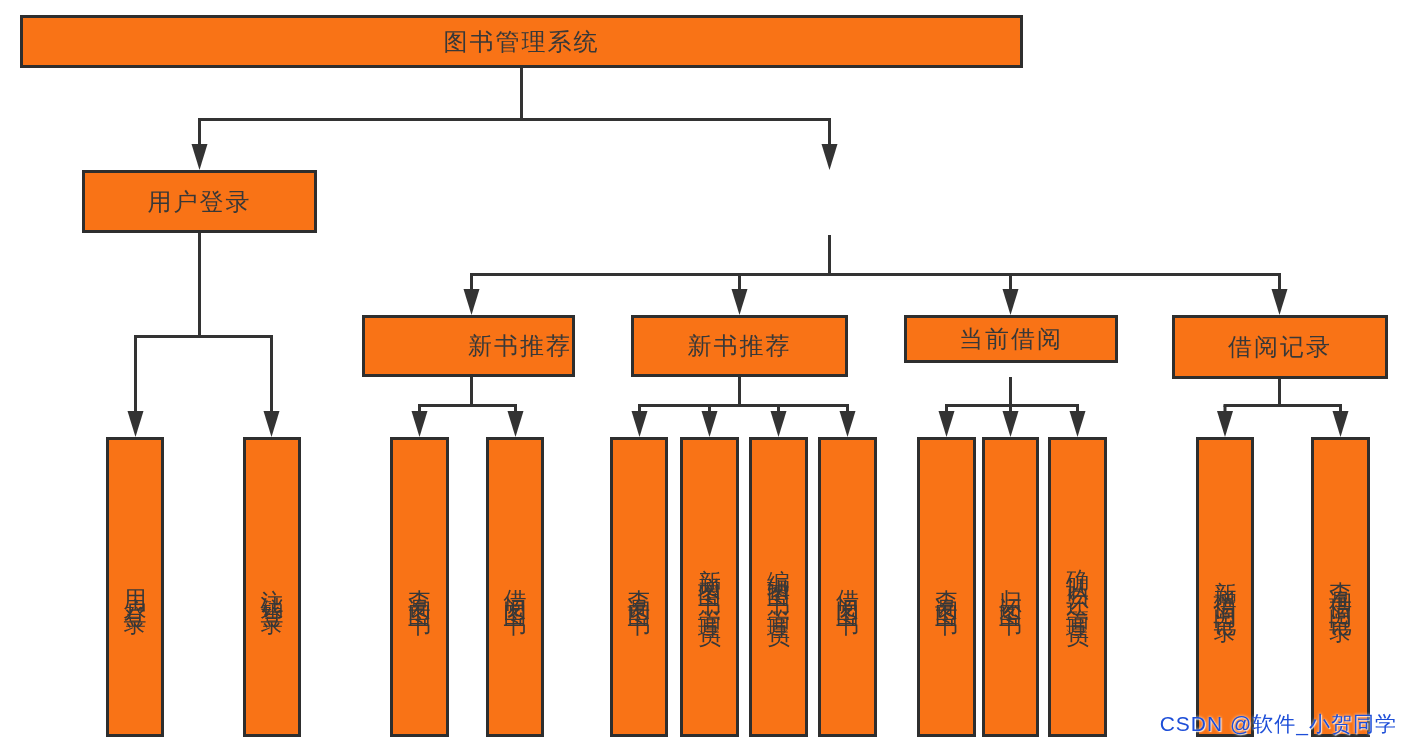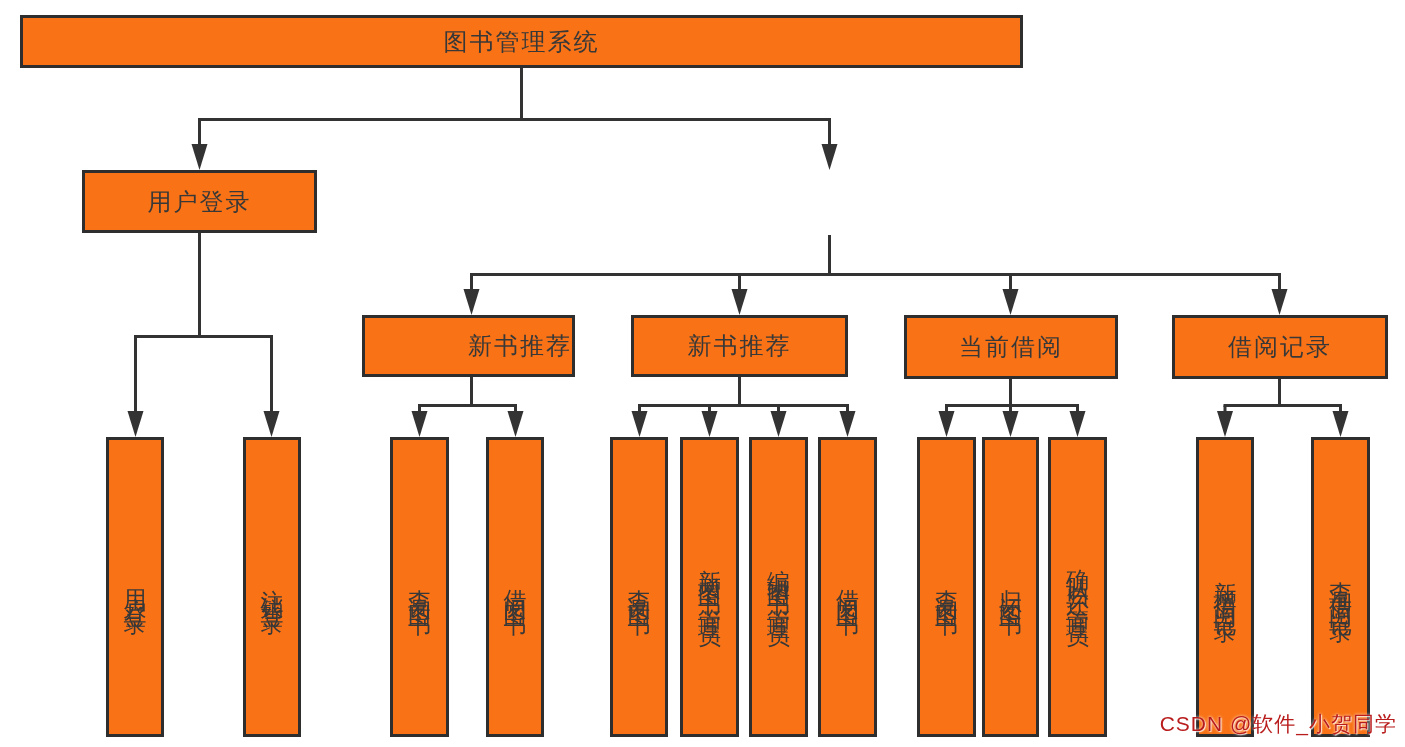--- a/index.html
+++ b/index.html
@@ -35,21 +35,21 @@
     line-height:1;
     color:#383838;
   }
   .watermark{
     position:absolute;
     z-index:3;
     right:8px;
     top:710px;
     font-size:21px;
     letter-spacing:1px;
-    color:#b91c1c;
+    color:#1d4ed8;
     text-shadow:0 0 3px rgba(255,255,255,0.95), 1px 1px 1px rgba(255,255,255,0.8);
     white-space:nowrap;
   }
 </style>
 </head>
 <body>
 
 <div id="stage">
 
   <svg id="connectors" width="1405" height="747" viewBox="0 0 1405 747" xmlns="http://www.w3.org/2000/svg">
@@ -125,21 +125,21 @@
   <div class="node hnode" style="left:82px;top:170px;width:235px;height:63px;">
     <span>用户登录</span>
   </div>
 
   <div class="node hnode" style="left:362px;top:315px;width:213px;height:62px;justify-content:flex-end;">
     <span>新书推荐</span>
   </div>
   <div class="node hnode" style="left:631px;top:315px;width:217px;height:62px;">
     <span>新书推荐</span>
   </div>
-  <div class="node hnode" style="left:904px;top:315px;width:214px;height:64px;">
+  <div class="node hnode" style="left:904px;top:315px;width:214px;height:48px;">
     <span>当前借阅</span>
   </div>
   <div class="node hnode" style="left:1172px;top:315px;width:216px;height:64px;">
     <span>借阅记录</span>
   </div>
 
   <div class="node vnode" style="left:106px;top:437px;width:58px;height:300px;">
     <span>用户登录</span>
   </div>
   <div class="node vnode" style="left:243px;top:437px;width:58px;height:300px;">

